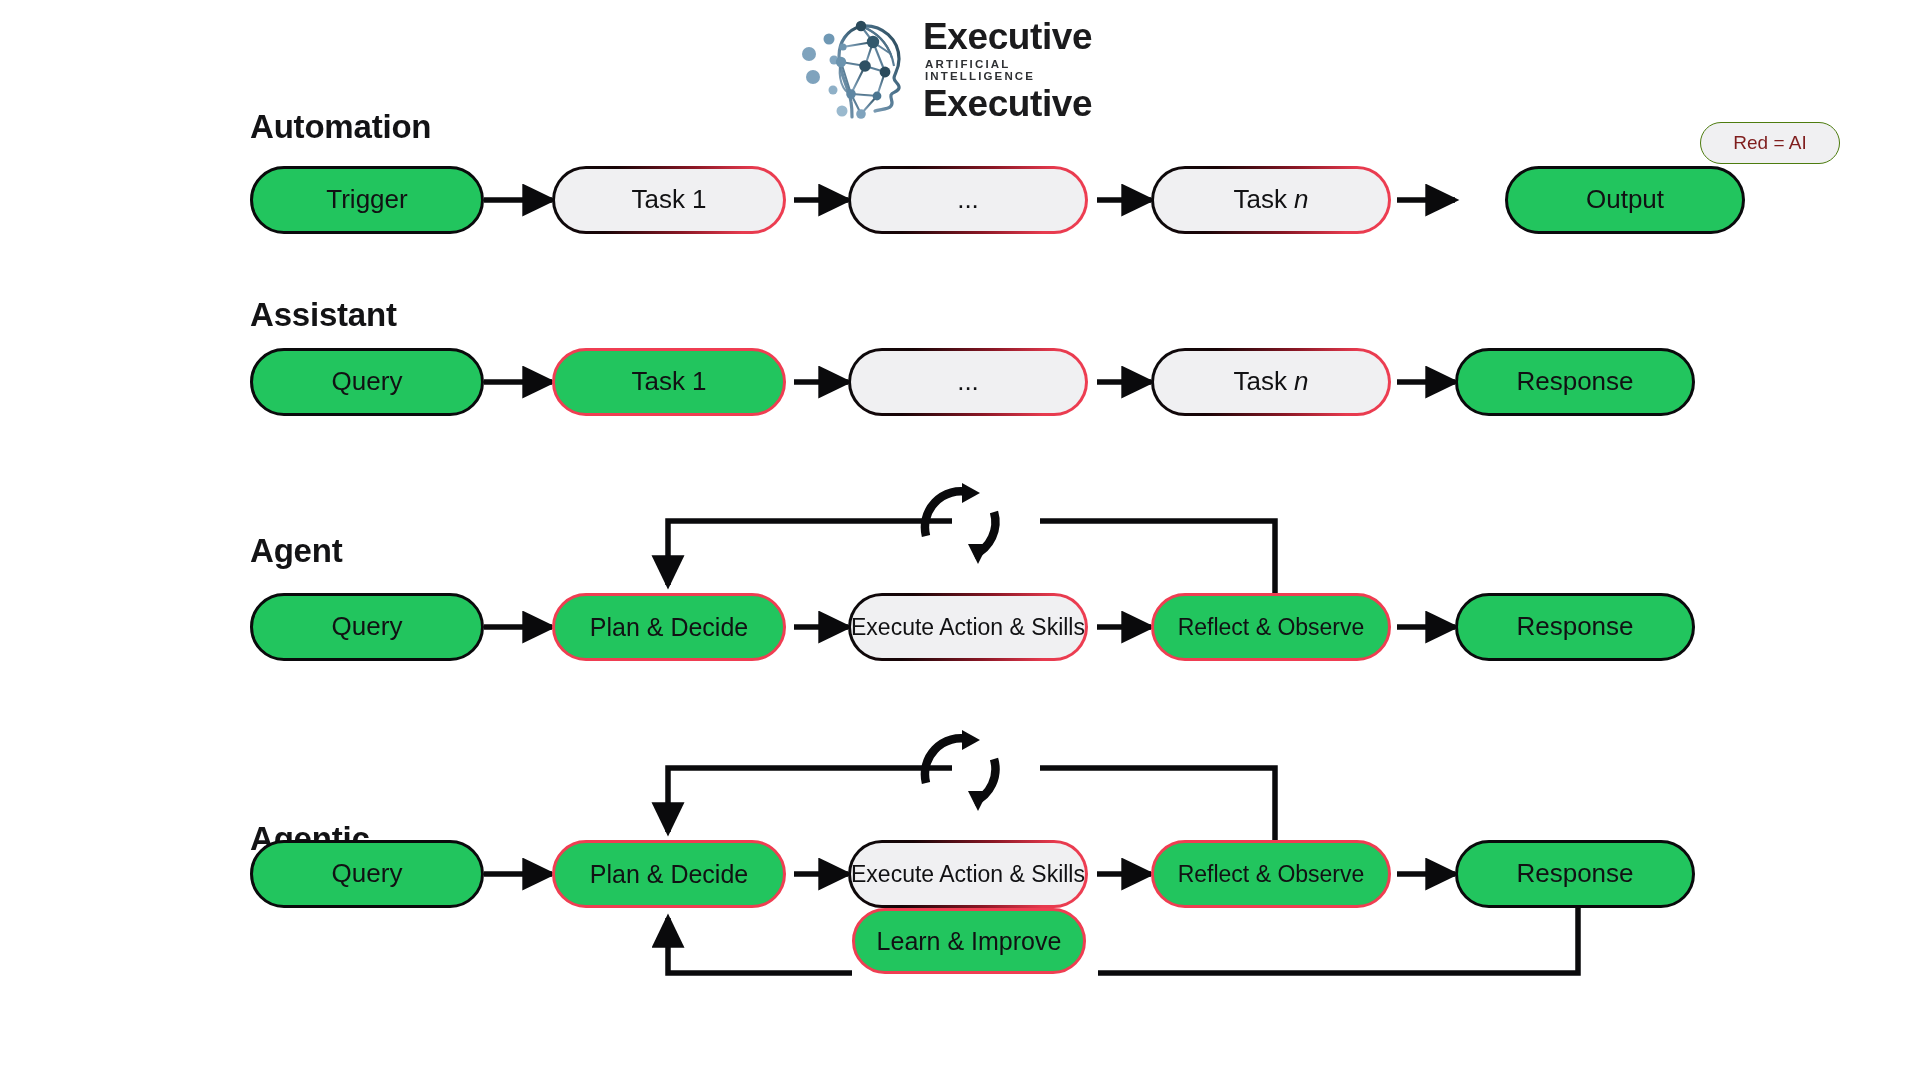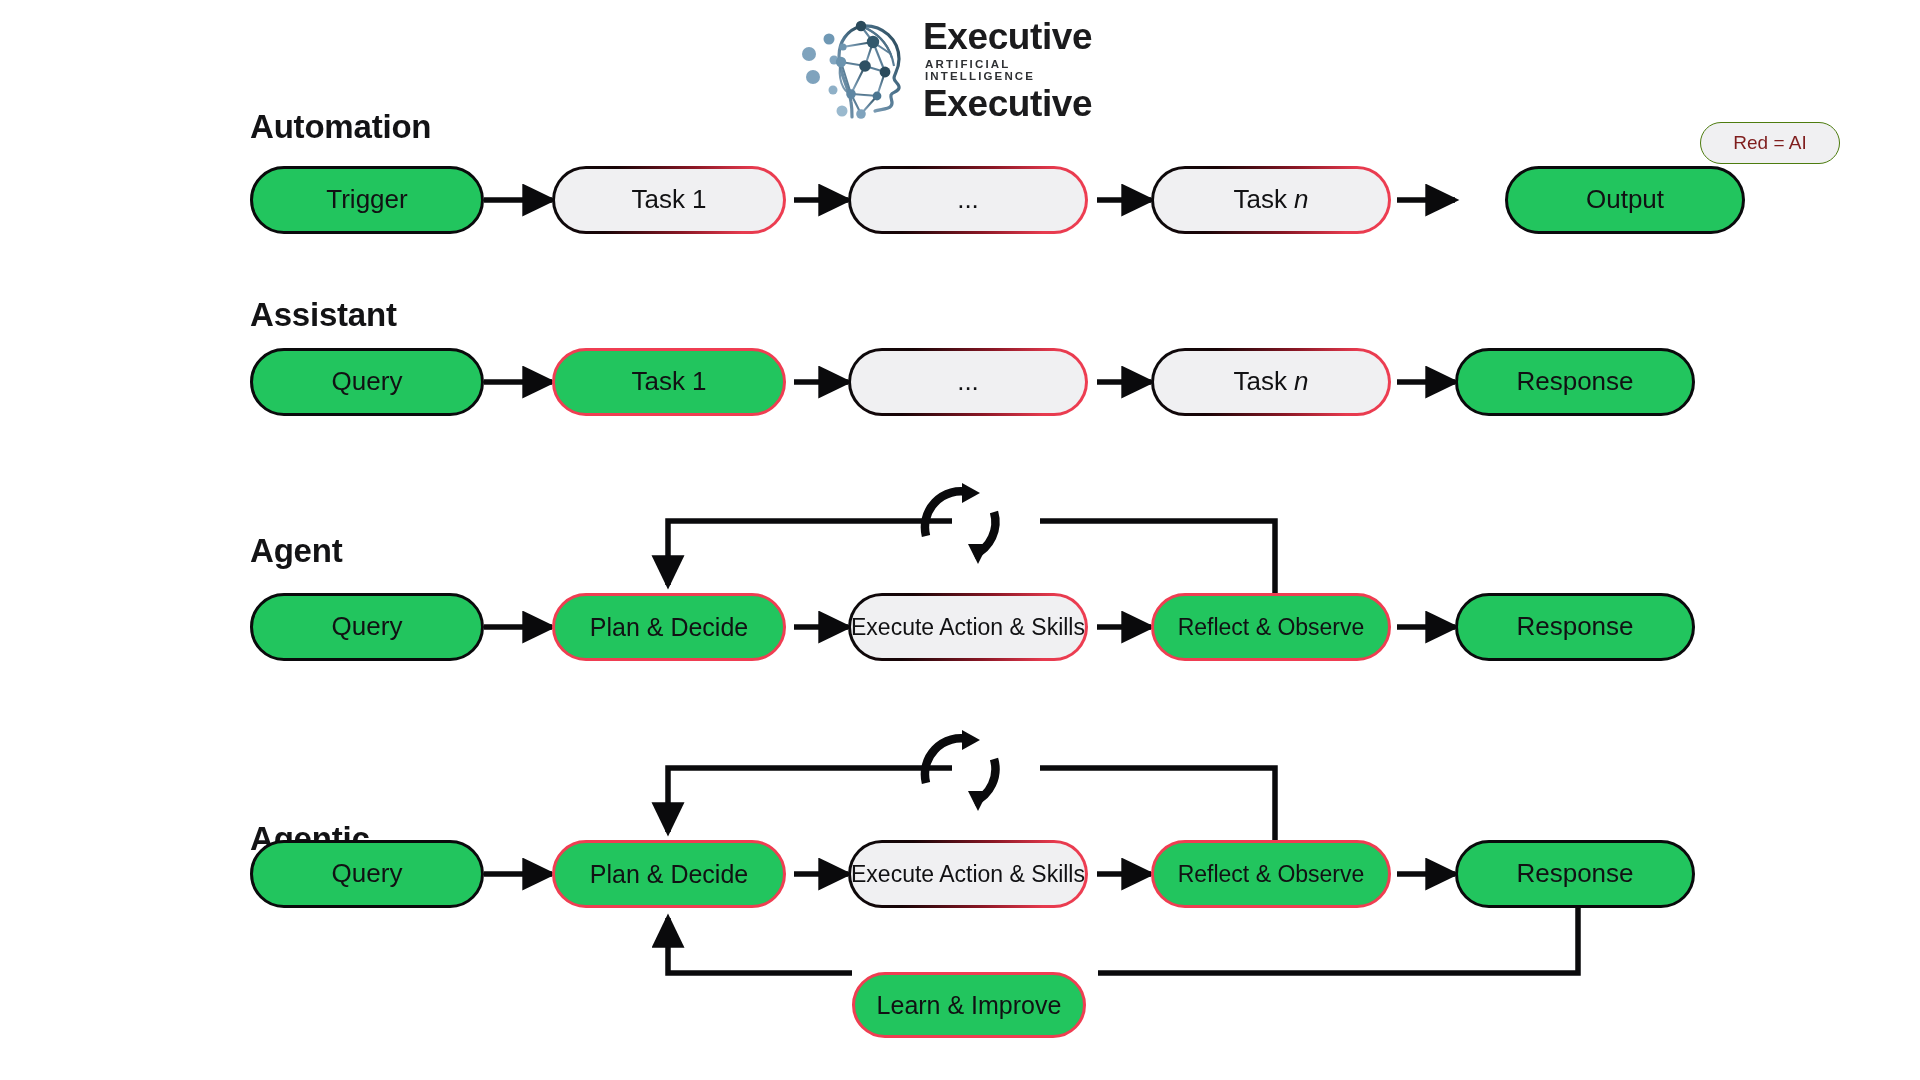--- a/index.html
+++ b/index.html
@@ -263,17 +263,17 @@
   <div class="node edge-grad fs-small" style="left:848px;top:840px;width:240px;height:68px;">
     <span>Execute Action &amp; Skills</span>
   </div>
   <div class="node edge-red fs-small" style="left:1151px;top:840px;width:240px;height:68px;">
     <span>Reflect &amp; Observe</span>
   </div>
   <div class="node edge-black fs-big" style="left:1455px;top:840px;width:240px;height:68px;">
     <span>Response</span>
   </div>
 
-  <div class="node edge-red fs-mid" style="left:852px;top:972px;width:234px;height:66px;">
+  <div class="node edge-red fs-mid" style="left:852px;top:908px;width:234px;height:66px;">
     <span>Learn &amp; Improve</span>
   </div>
 
 </div>
 
 </body></html>

